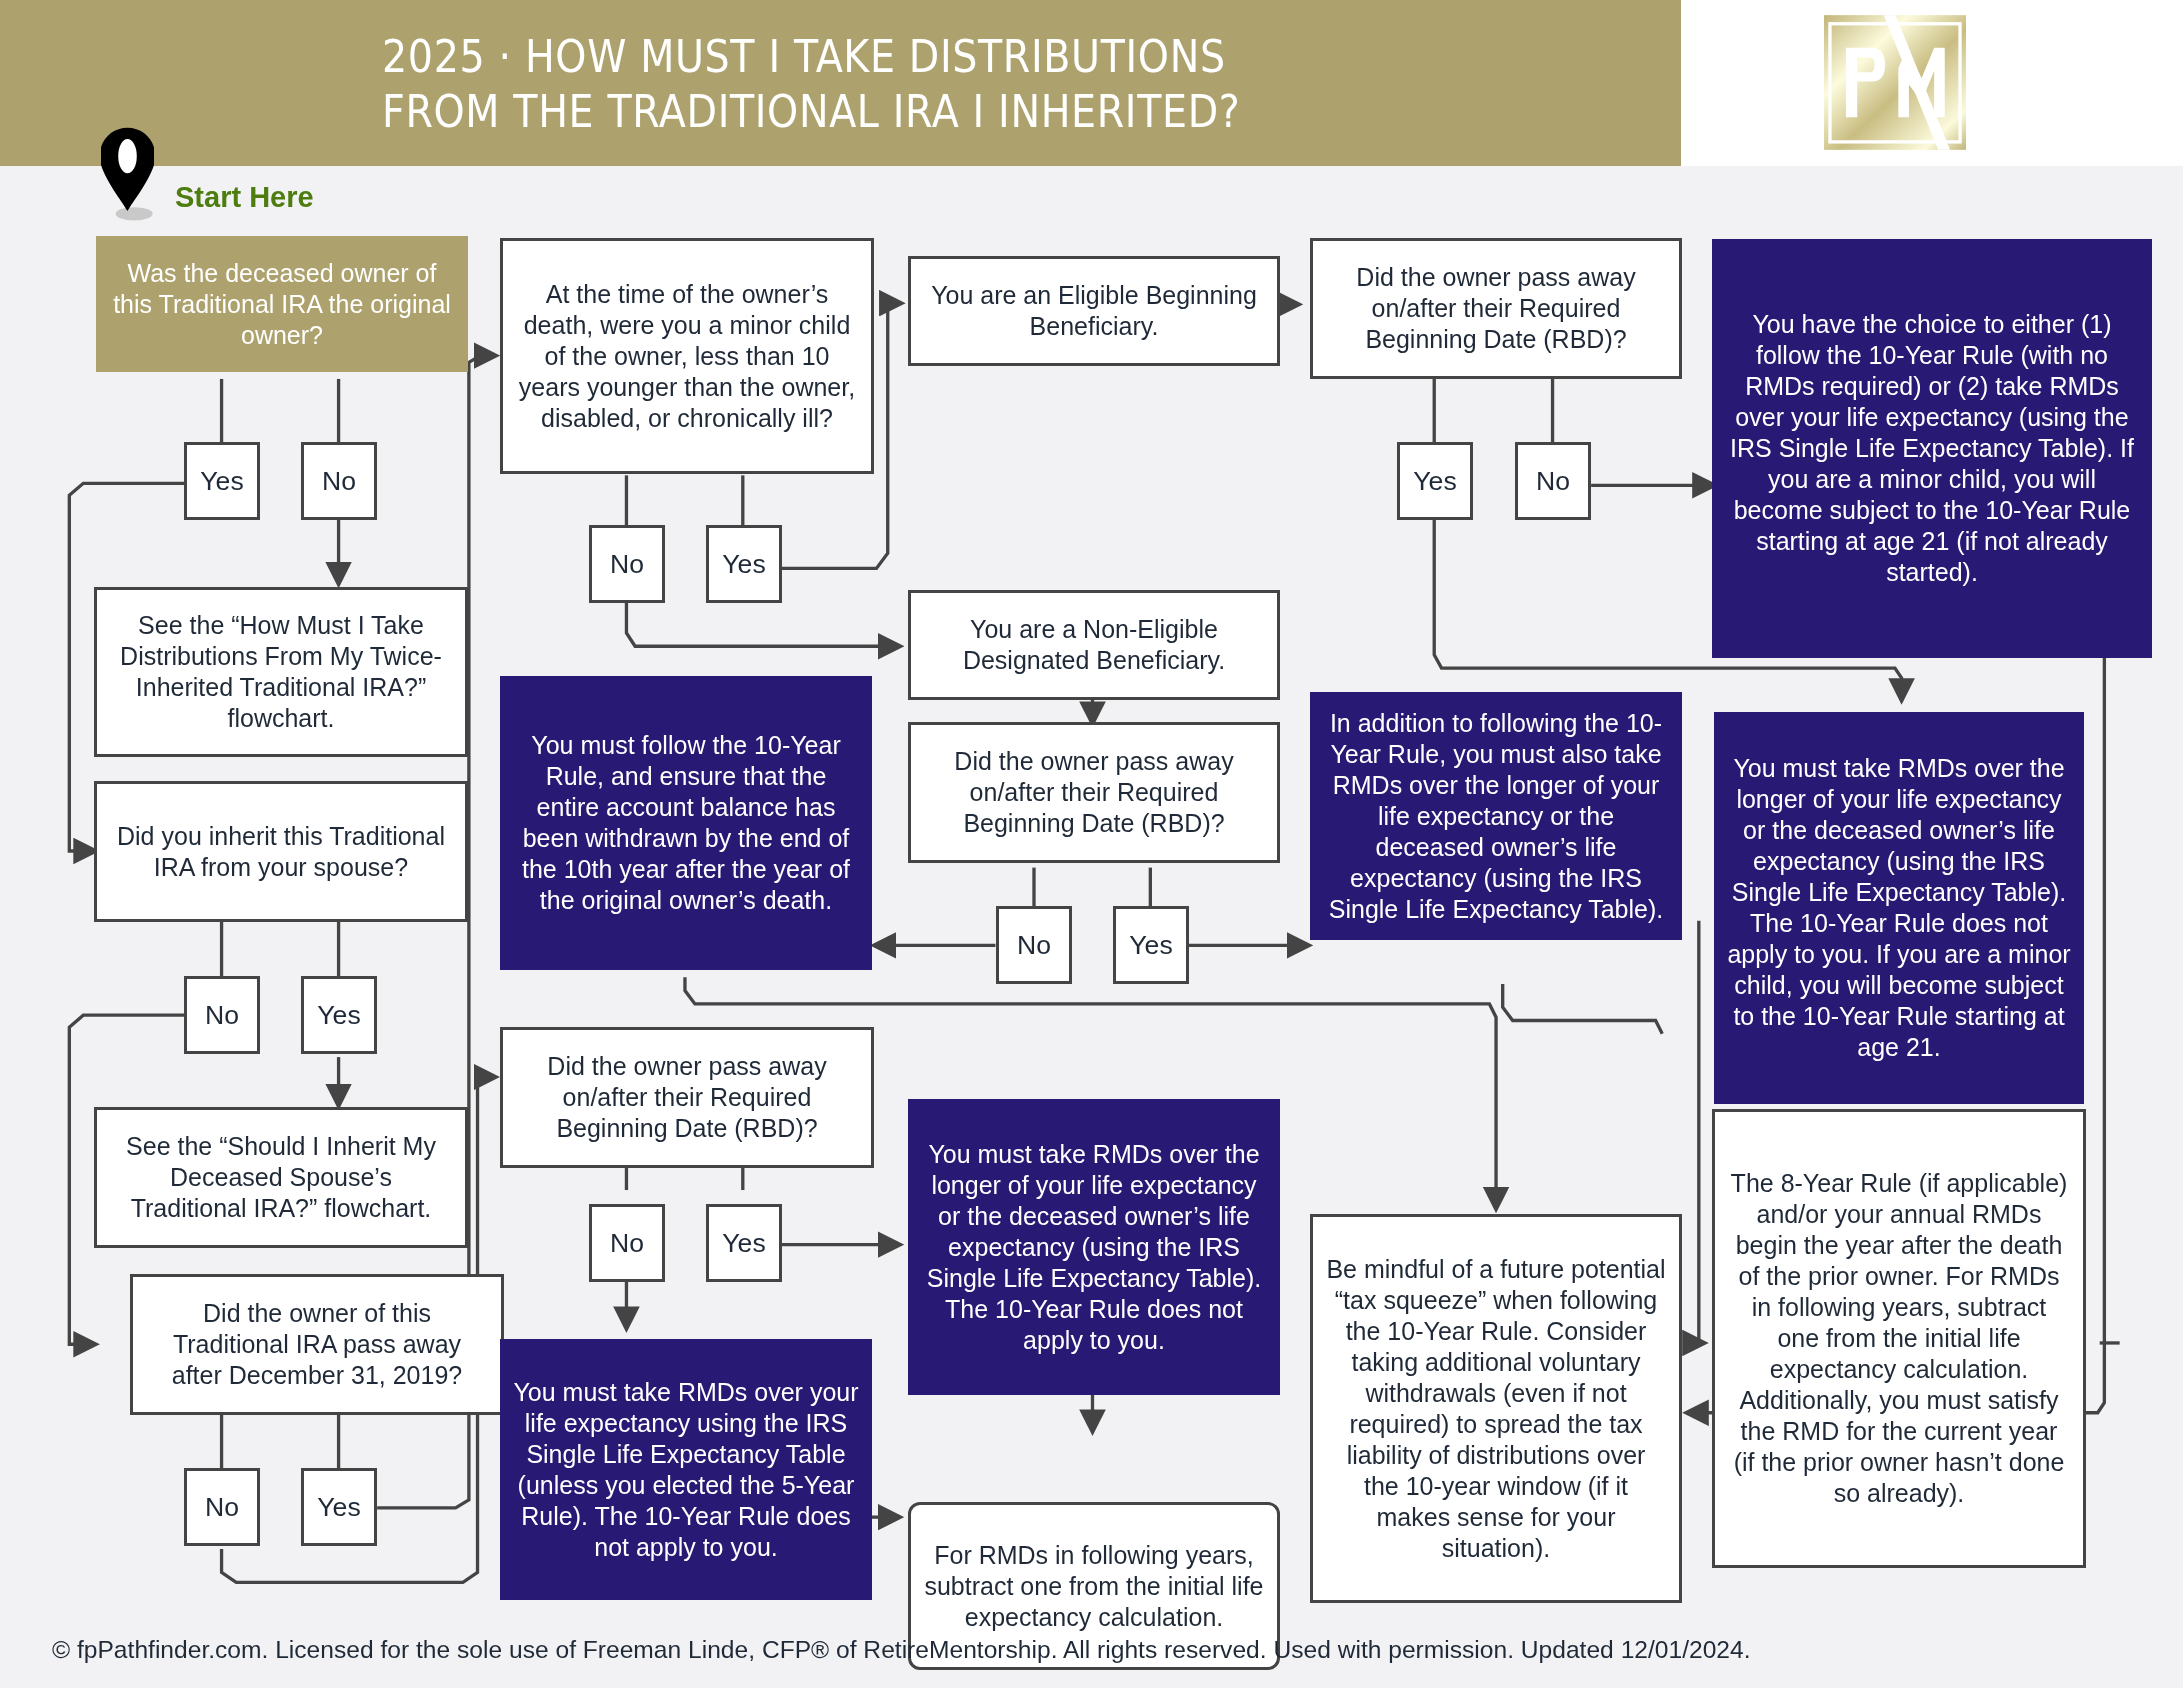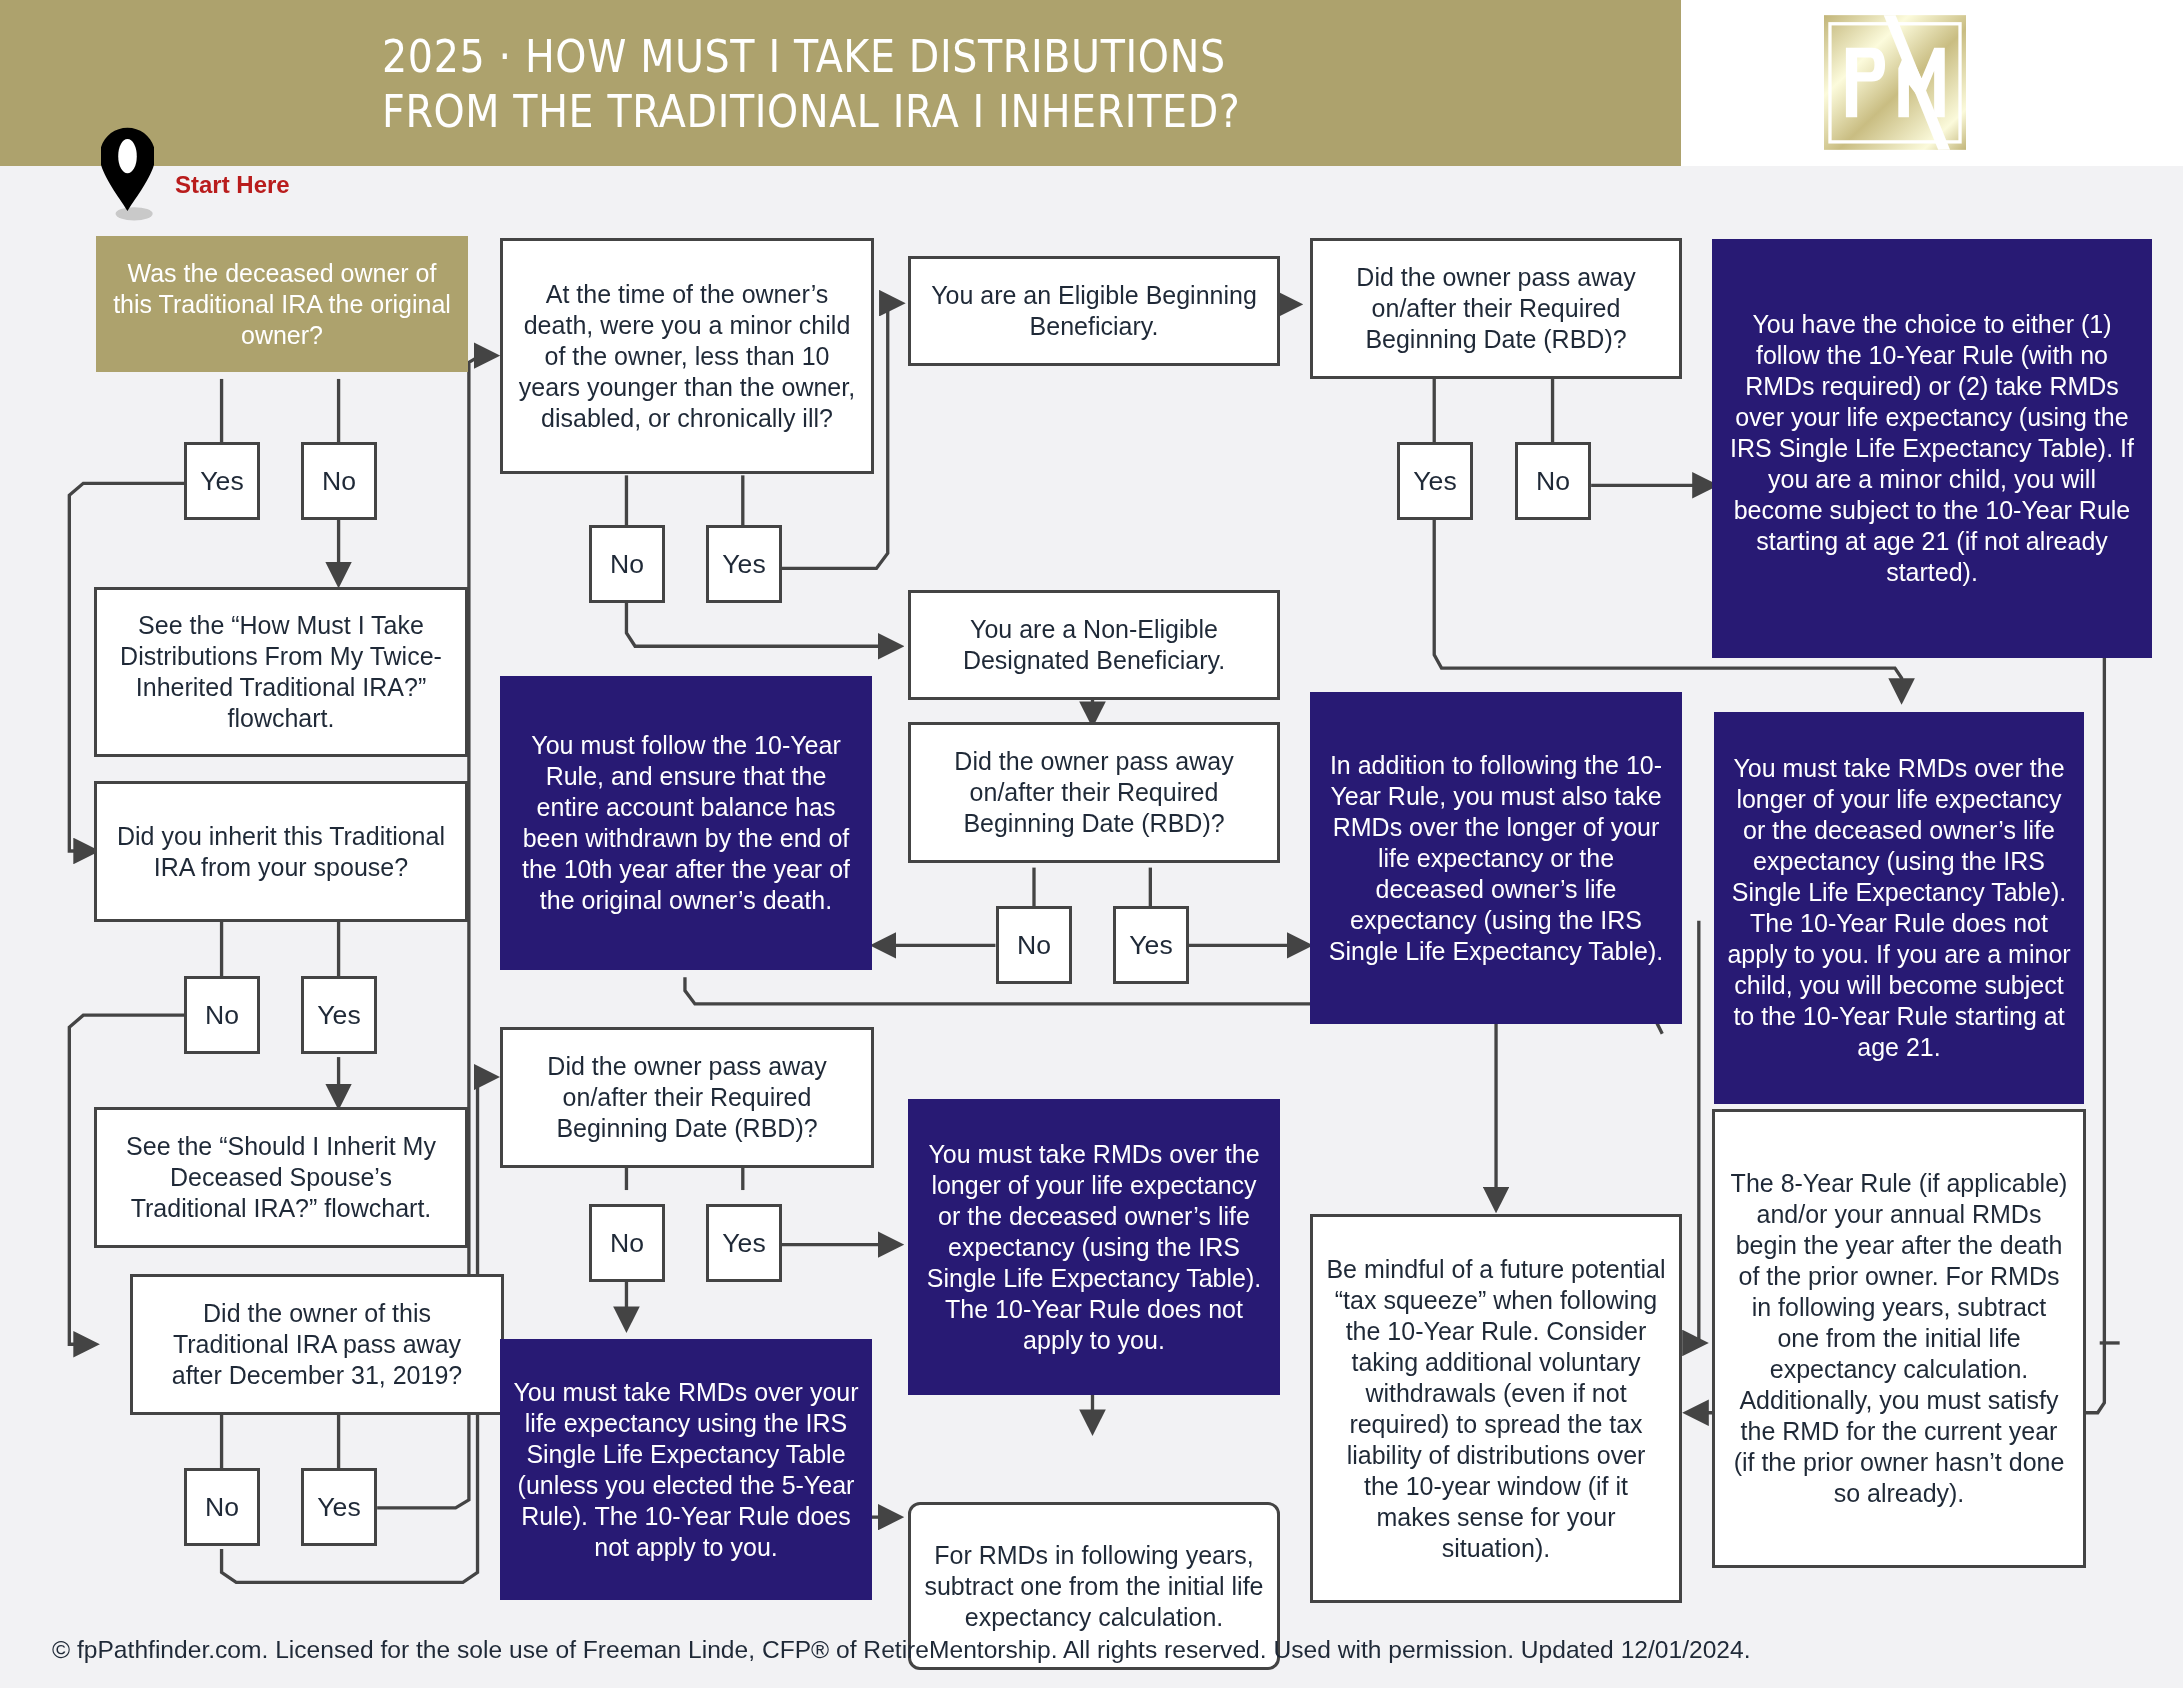--- a/index.html
+++ b/index.html
@@ -6,21 +6,21 @@
   body { width:2183px; height:1688px; position:relative; background:#f2f2f4; overflow:hidden;
          font-family:"Liberation Sans", sans-serif; }
   .header { position:absolute; left:0; top:0; width:1681px; height:166px; background:#ada26d; }
   .header-notch { position:absolute; left:1681px; top:72px; width:0; height:0;
          border-top:14.6px solid transparent; border-bottom:14.6px solid transparent; border-left:10.6px solid #ada26d; }
   .title { position:absolute; left:382px; top:29px; color:#fff; font-size:44px; line-height:55px;
            font-weight:normal; letter-spacing:0.7px; font-family:"DejaVu Sans", sans-serif; transform:scaleX(0.9); transform-origin:left top; }
   .logo-area { position:absolute; left:1681px; top:0; width:502px; height:166px; background:#ffffff; }
   .logo { position:absolute; left:1824px; top:15.3px; width:142px; height:135px; }
   .pin { position:absolute; left:101px; top:126px; }
-  .start-label { position:absolute; left:175px; top:171px; font-size:24px; font-weight:bold; color:#b91c1c;
+  .start-label { position:absolute; left:175px; top:181px; font-size:29px; font-weight:bold; color:#4d7c0f;
                  font-family:"Liberation Sans", sans-serif; }
   .box { position:absolute; box-sizing:border-box; display:flex; align-items:center; justify-content:center;
          text-align:center; font-size:25px; line-height:31px; color:#1f2937; background:#fff;
          border:3.3px solid #444; padding:6.7px 13.3px; font-family:"Liberation Sans", sans-serif; }
   .box.gold { background:#ada26d; border:none; color:#fff; }
   .box.navy { background:#281a74; border:none; color:#fff; }
   .box span { display:block; white-space:pre-line; }
   .choice { font-size:26.6px; padding:0; }
   svg.lines { position:absolute; left:0; top:0; width:2183px; height:1688px; pointer-events:none; }
   .footer { position:absolute; left:52px; top:1636px; font-size:24.6px; color:#1f2937; font-family:"Liberation Sans", sans-serif; }
@@ -198,21 +198,21 @@
 
 <div class="box" style="left:1310px;top:238px;width:372px;height:141px;">
   <span>Did the owner pass away on/after their Required Beginning Date (RBD)?</span>
   </div>
 <div class="box choice" style="left:1397px;top:442px;width:76px;height:78px;">
   <span>Yes</span>
   </div>
 <div class="box choice" style="left:1515px;top:442px;width:76px;height:78px;">
   <span>No</span>
   </div>
-<div class="box navy" style="left:1310px;top:692px;width:372px;height:332px;">
+<div class="box navy" style="left:1310px;top:692px;width:372px;height:248px;">
   <span>In addition to following the 10-Year Rule, you must also take RMDs over the longer of your life expectancy or the deceased owner’s life expectancy (using the IRS Single Life Expectancy Table).</span>
   </div>
 <div class="box" style="left:1310px;top:1214px;width:372px;height:389px;">
   <span>Be mindful of a future potential “tax squeeze” when following the 10-Year Rule. Consider taking additional voluntary withdrawals (even if not required) to spread the tax liability of distributions over the 10-year window (if it makes sense for your situation).</span>
   </div>
 
 <div class="box navy" style="left:1712px;top:239px;width:440px;height:419px;">
   <span>You have the choice to either (1) follow the 10-Year Rule (with no RMDs required) or (2) take RMDs over your life expectancy (using the IRS Single Life Expectancy Table). If you are a minor child, you will become subject to the 10-Year Rule starting at age 21 (if not already started).</span>
   </div>
 <div class="box navy" style="left:1714px;top:712px;width:370px;height:392px;">

